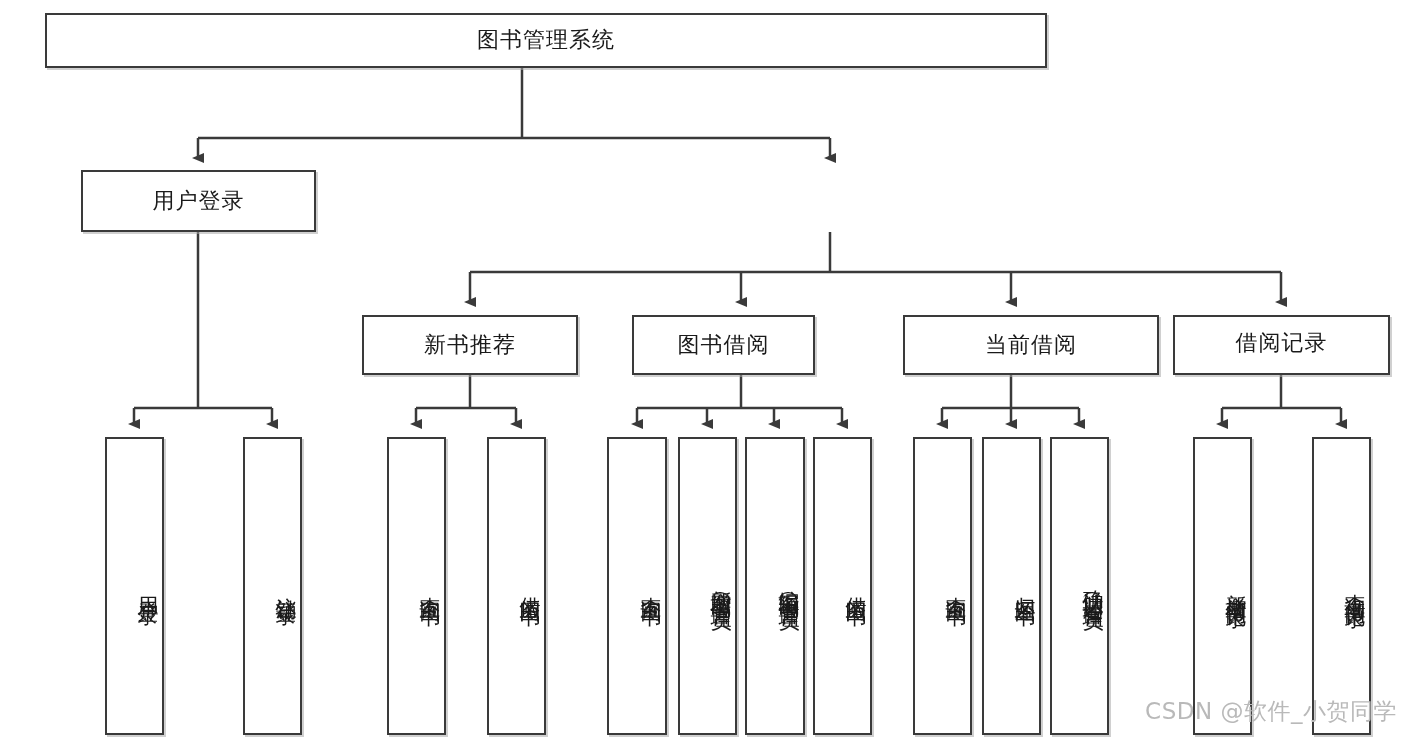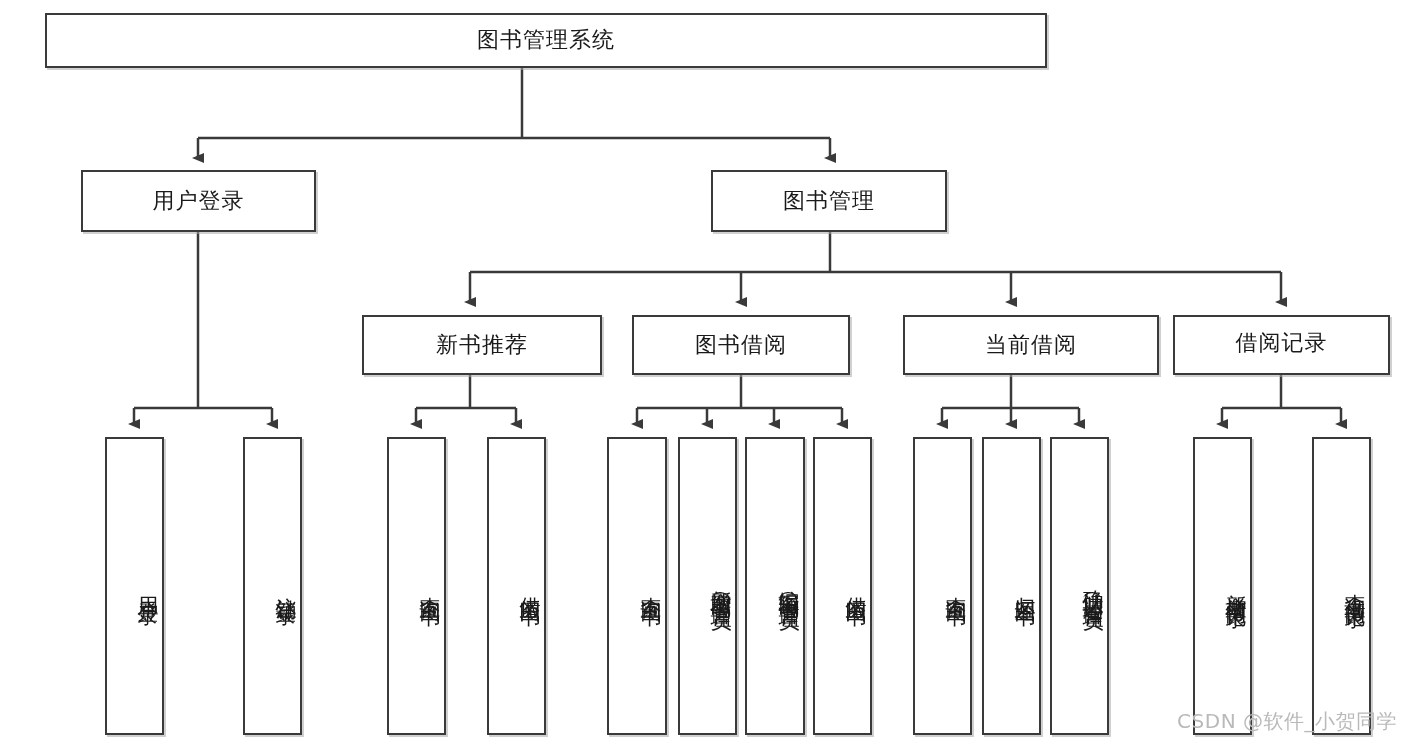--- a/index.html
+++ b/index.html
@@ -54,22 +54,22 @@
     line-height: 1.35;
     letter-spacing: 3px;
     padding: 8px 0;
     align-items: flex-start;
     justify-content: center;
     text-align: center;
   }
   .watermark {
     position: absolute;
     right: 8px;
-    bottom: 12px;
-    font-size: 20px;
+    bottom: 20px;
+    font-size: 23px;
     color: #b9b9b9;
     letter-spacing: 0.5px;
     white-space: nowrap;
     z-index: 5;
     pointer-events: none;
   }
 </style>
 </head>
 <body>
 
@@ -121,24 +121,23 @@
       <path d="M1281,375 L1281,408"></path>
       <path d="M1222,408 L1341,408"></path>
       <path d="M1222,408 L1222,424" marker-end="url(#arrow)"></path>
       <path d="M1341,408 L1341,424" marker-end="url(#arrow)"></path>
     </g>
   </svg>
 
   <div class="node node-h node-root" style="left:21px; top:13px; width:1002px; height:55px;margin-left:24px;">图书管理系统</div>
 
   <div class="node node-h" style="left:81px; top:170px; width:235px; height:62px;">用户登录</div>
-  <div class="node node-h" style="left:711px; top:170px; width:236px; height:62px;">图书管理</div>
 
-  <div class="node node-h" style="left:362px; top:315px; width:240px; height:60px;">新书推荐</div>
-  <div class="node node-h" style="left:632px; top:315px; width:218px; height:60px;">图书借阅</div>
+  <div class="node node-h" style="left:362px; top:315px; width:216px; height:60px;">新书推荐</div>
+  <div class="node node-h" style="left:632px; top:315px; width:183px; height:60px;">图书借阅</div>
   <div class="node node-h" style="left:903px; top:315px; width:256px; height:60px;">当前借阅</div>
   <div class="node node-h" style="left:1173px; top:315px; width:217px; height:60px;font-family:Liberation Mono, monospace;">借阅记录</div>
 
   <div class="node node-v" style="left:105px; top:437px; width:59px; height:298px;">用户登录</div>
   <div class="node node-v" style="left:243px; top:437px; width:59px; height:298px;">注销登录</div>
 
   <div class="node node-v" style="left:387px; top:437px; width:59px; height:298px;">查询图书</div>
   <div class="node node-v" style="left:487px; top:437px; width:59px; height:298px;">借阅图书</div>
 
   <div class="node node-v" style="left:607px; top:437px; width:60px; height:298px;">查询图书</div>

